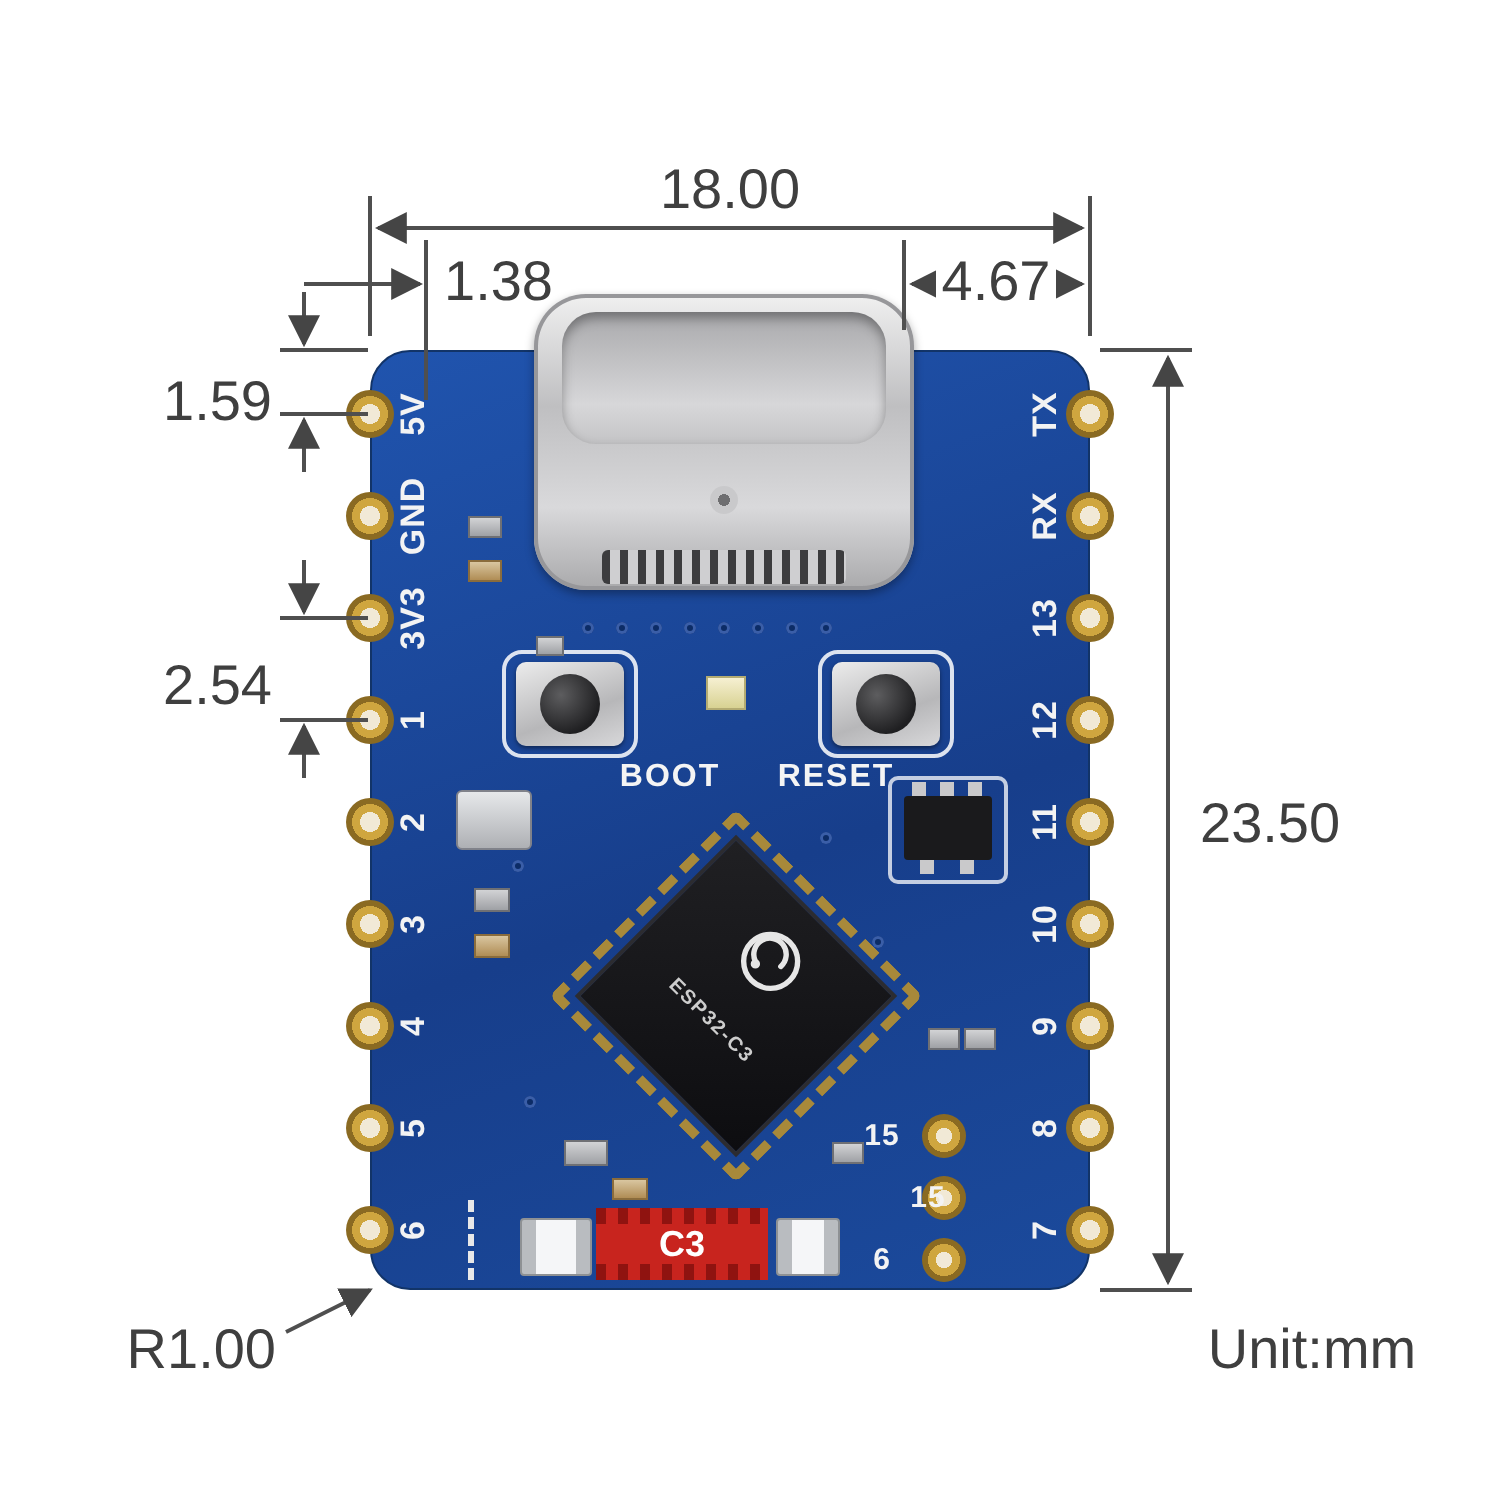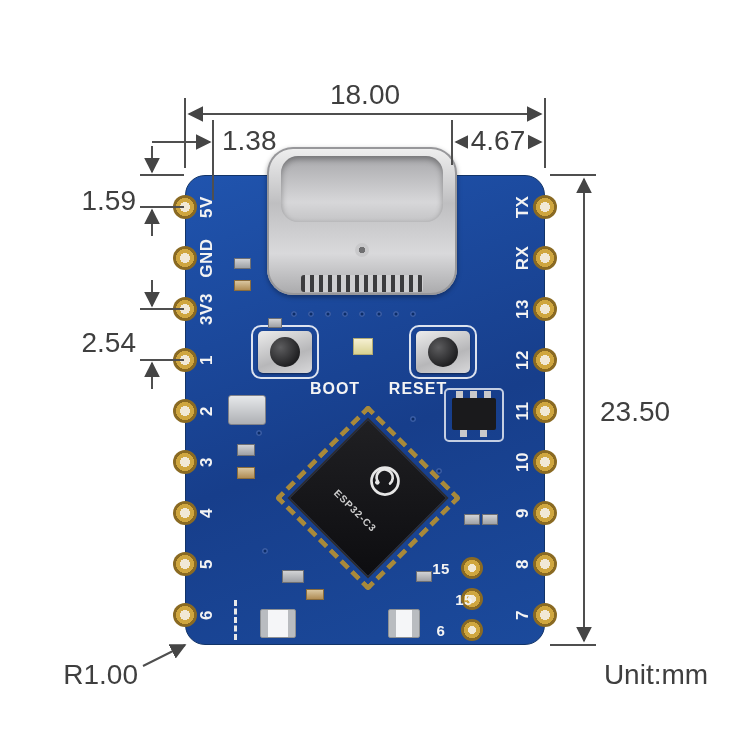--- a/index.html
+++ b/index.html
@@ -188,20 +188,23 @@
   <div class="via" style="left:376px;top:311px"></div>
   <div class="via" style="left:393px;top:311px"></div>
   <div class="via" style="left:410px;top:311px"></div>
   <div class="via" style="left:256px;top:430px"></div>
   <div class="via" style="left:262px;top:548px"></div>
   <div class="via" style="left:436px;top:468px"></div>
   <div class="via" style="left:410px;top:416px"></div>
 
   <div class="silk-dash"></div>
   <div class="white-cmp" style="left:260px;top:609px;width:34px;height:27px"></div>
+  <div class="ant">
+    <span class="ant-label">C3</span>
+  </div>
   <div class="white-cmp" style="left:388px;top:609px;width:30px;height:27px"></div>
 
   <svg class="dims" width="750" height="750" viewBox="0 0 750 750">
     <defs>
       <marker id="arr" viewBox="0 0 10 10" refX="9" refY="5" markerWidth="8" markerHeight="8" orient="auto-start-reverse">
         <path d="M0 0 L10 5 L0 10 z" fill="#454545"></path>
       </marker>
     </defs>
     <g stroke="#4f4f4f" stroke-width="2" fill="none">
 

